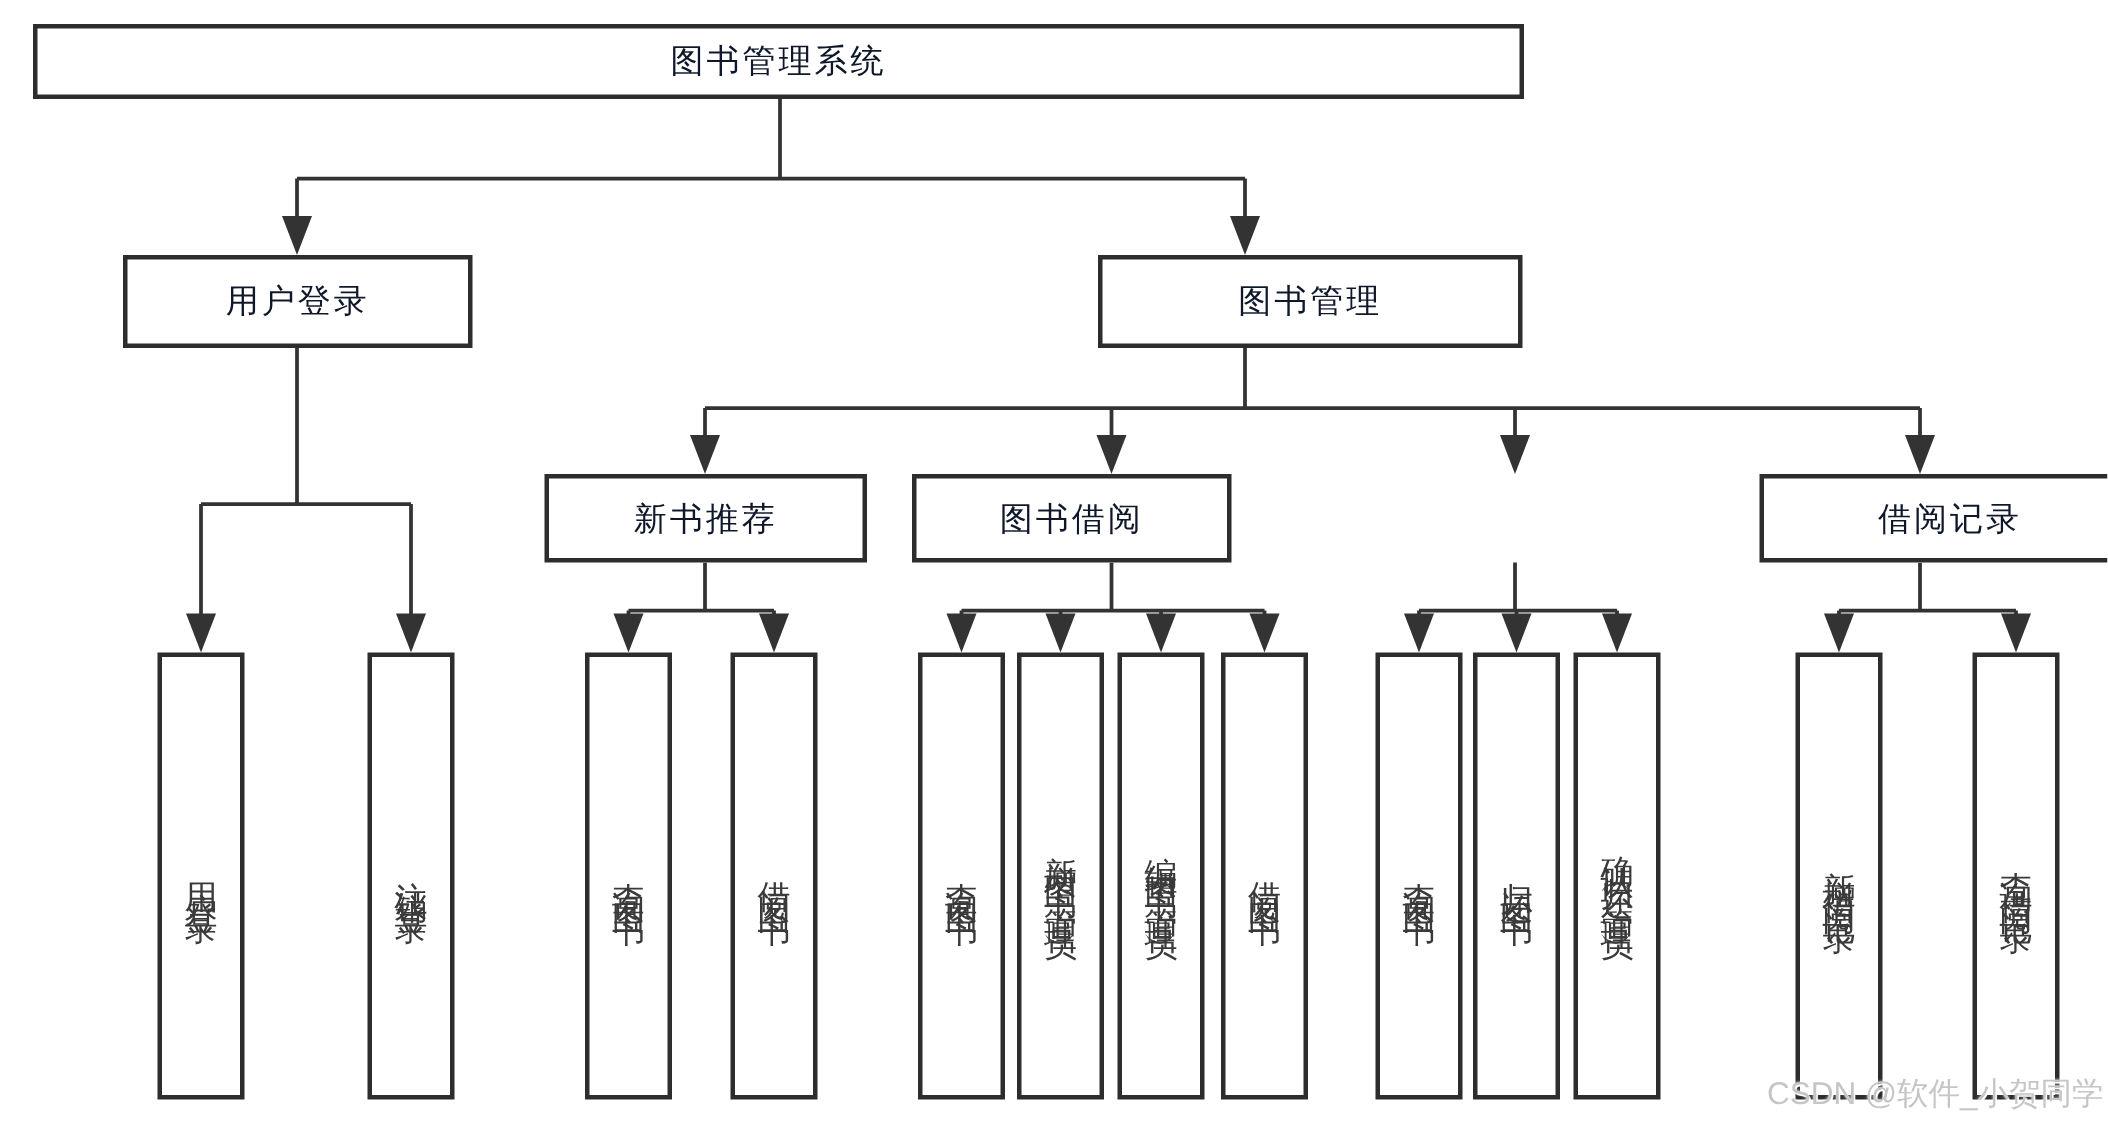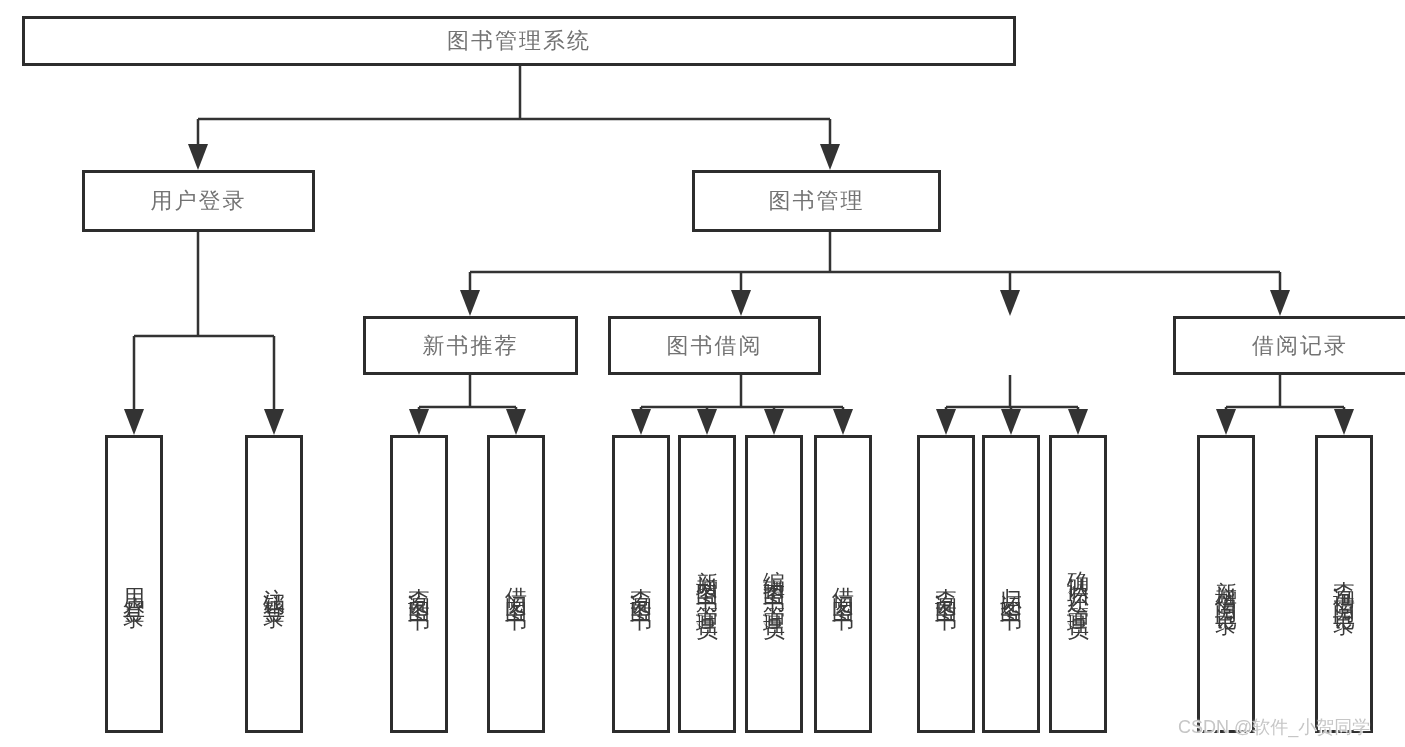--- a/index.html
+++ b/index.html
@@ -18,21 +18,21 @@
     z-index: 1;
   }
   .node {
     position: absolute;
     box-sizing: border-box;
     border: 3px solid #2d2d2d;
     background: #ffffff;
     display: flex;
     align-items: center;
     justify-content: center;
-    color: #737373;
+    color: #0f172a;
     font-size: 22px;
     letter-spacing: 2px;
     z-index: 2;
   }
   .root-node   { left: 22px;  top: 16px;  width: 994px; height: 50px; }
   .l2-node     { top: 170px; height: 62px; }
   .l3-node     { top: 316px; height: 59px; }
   .leaf {
     position: absolute;
     top: 435px;
@@ -51,21 +51,21 @@
     line-height: 1;
     letter-spacing: 7px;
     font-size: 22px;
     color: #3a3a3a;
   }
   .watermark {
     position: absolute;
     left: 1178px;
     top: 715px;
     z-index: 5;
-    font-size: 18px;
+    font-size: 21px;
     color: #c6c6c6;
     text-shadow: 0 0 2px #ffffff, 1px 1px 0 #ffffff;
     white-space: nowrap;
   }
 </style>
 </head>
 <body>
 
 <div class="stage">
 
@@ -112,21 +112,21 @@
     </g>
   </svg>
 
   <div class="node root-node">
     <span>图书管理系统</span>
   </div>
 
   <div class="node l2-node" style="left:82px; width:233px;">
     <span>用户登录</span>
   </div>
-  <div class="node l2-node" style="left:692px; width:249px;">
+  <div class="node l2-node" style="left:732px; width:283px;">
     <span>图书管理</span>
   </div>
 
   <div class="node l3-node" style="left:363px; width:215px;font-family:Liberation Serif, serif;">
     <span>新书推荐</span>
   </div>
   <div class="node l3-node" style="left:608px; width:213px;">
     <span>图书借阅</span>
   </div>
   <div class="node l3-node" style="left:1173px; width:254px;font-family:Liberation Mono, monospace;">

